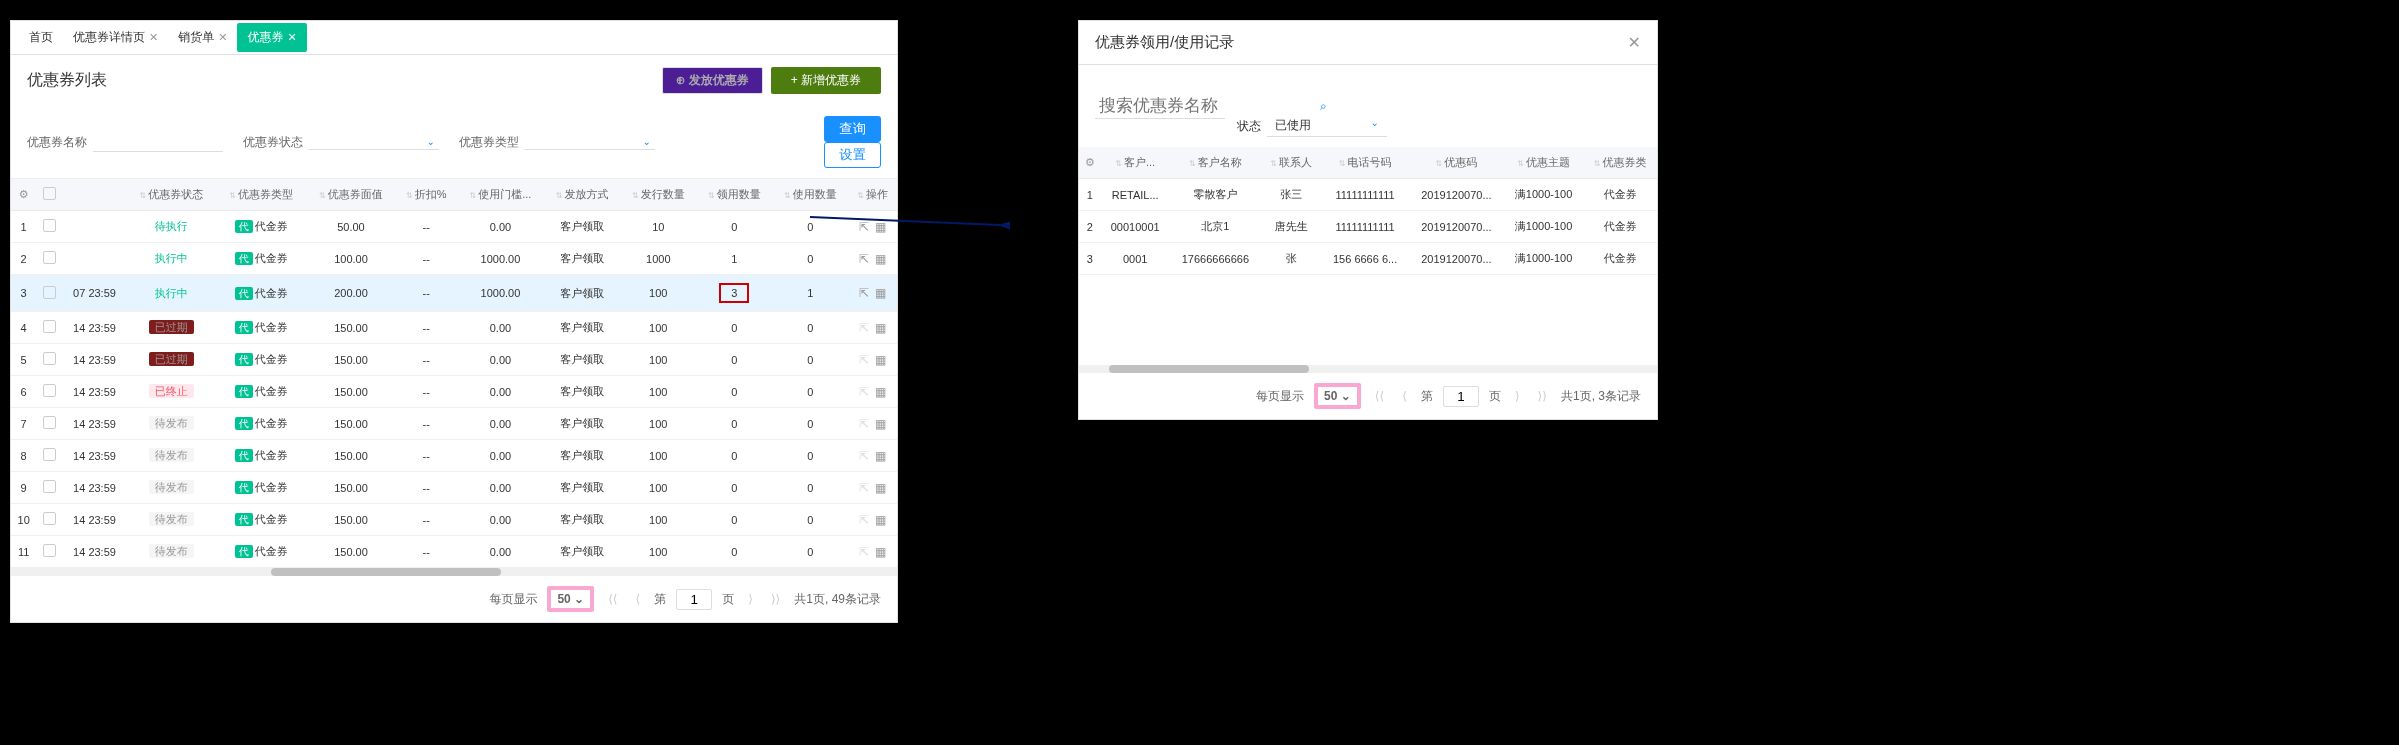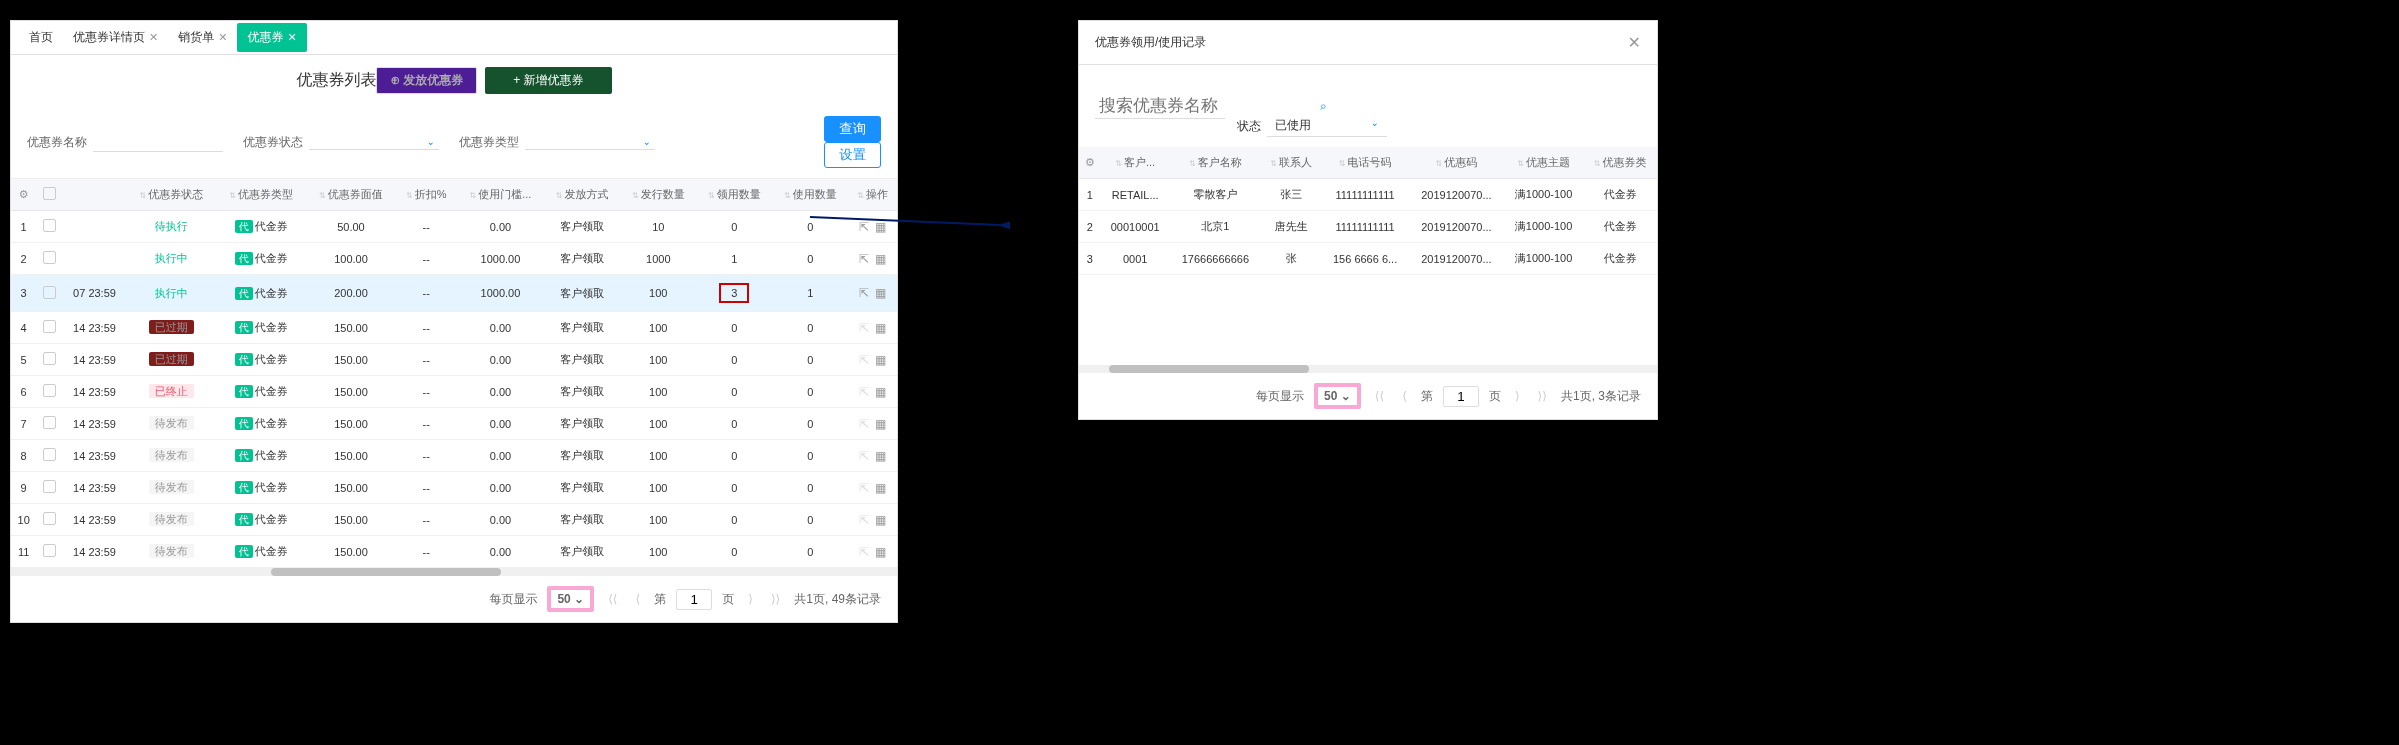--- a/index.html
+++ b/index.html
@@ -8,25 +8,25 @@
 .panel { background: #fff; border: 1px solid #e0e0e0; }
 .left-panel { width: 888px; }
 .right-panel { width: 580px; position: relative; }
 
 .tabs { display: flex; border-bottom: 1px solid #e0e0e0; height: 34px; align-items: center; padding: 0 8px; }
 .tab { padding: 6px 10px; display: flex; align-items: center; gap: 4px; cursor: pointer; font-size: 12px; }
 .tab.active { background: #00c292; color: #fff; border-radius: 2px; }
 .tab-close { font-size: 11px; color: #999; }
 .tab.active .tab-close { color: #fff; }
 
-.page-header { display: flex; justify-content: center; align-items: center; padding: 12px 16px; }
+.page-header { display: flex; justify-content: space-between; align-items: center; padding: 12px 16px; }
 .page-title { font-size: 16px; font-weight: 500; }
 .header-actions { display: flex; gap: 8px; align-items: center; }
 .btn-gray { color: #aaa; padding: 4px 13px; border: 1px solid #ddd; border-radius: 2px; background: #4c1d95; cursor: pointer; font-weight: bold; }
-.btn-primary-sm { background: #14532d; color: #fff; padding: 5px 28px; border: none; border-radius: 2px; cursor: pointer; font-size: 12px; }
+.btn-primary-sm { background: #4d7c0f; color: #fff; padding: 5px 20px; border: none; border-radius: 2px; cursor: pointer; font-size: 12px; }
 
 .filter-bar { display: flex; align-items: center; padding: 10px 16px; gap: 20px; border-bottom: 1px solid #eee; }
 .filter-item { display: flex; align-items: center; gap: 6px; }
 .filter-label { color: #666; }
 .filter-input { border: none; border-bottom: 1px solid #ddd; width: 130px; padding: 2px 4px; }
 .filter-select { border: none; border-bottom: 1px solid #ddd; width: 130px; padding: 2px 4px; display: flex; justify-content: space-between; align-items: center; cursor: pointer; }
 .chevron { color: #1890ff; font-size: 10px; }
 .filter-actions { display: flex; flex-direction: column; margin-left: auto; }
 .btn-search { background: #1890ff; color: #fff; border: none; padding: 4px 14px; border-radius: 3px; cursor: pointer; }
 .btn-setting { background: #fff; color: #1890ff; border: 1px solid #1890ff; padding: 3px 14px; border-radius: 3px; cursor: pointer; }
@@ -53,21 +53,21 @@
 .action-icons { display: flex; gap: 6px; justify-content: center; }
 .action-icon { color: #999; cursor: pointer; font-size: 12px; }
 .action-icon.disabled { color: #ddd; }
 
 .pagination { display: flex; align-items: center; justify-content: flex-end; padding: 10px 16px; gap: 10px; font-size: 12px; color: #666; }
 .page-select { border: 4px solid #f9a8d4; padding: 2px 6px; border-radius: 2px; font-weight: bold; }
 .page-input { border: 1px solid #ddd; width: 36px; text-align: center; padding: 2px; border-radius: 2px; }
 .page-nav { color: #ccc; cursor: pointer; padding: 0 4px; }
 
 .modal-header { display: flex; justify-content: space-between; align-items: center; padding: 12px 16px; border-bottom: 1px solid #e0e0e0; }
-.modal-title { font-size: 12px; }
+.modal-title { font-size: 15px; }
 .modal-close { color: #999; cursor: pointer; font-size: 16px; }
 
 .modal-search { display: flex; align-items: center; gap: 12px; padding: 10px 16px; }
 .search-box { display: flex; align-items: center; border-bottom: 1px solid #ddd; padding: 2px 4px; width: 130px; }
 .search-input { border: none; flex: 1; font-size: 17px; outline: none; }
 .search-icon { color: #1890ff; }
 .status-select { display: flex; align-items: center; gap: 6px; margin-top: 40px; }
 .status-value { border-bottom: 1px solid #ddd; padding: 2px 8px; width: 120px; display: flex; justify-content: space-between; }
 
 .modal-footer { display: flex; justify-content: flex-end; gap: 8px; padding: 12px 16px; border-top: 1px solid #e0e0e0; }

